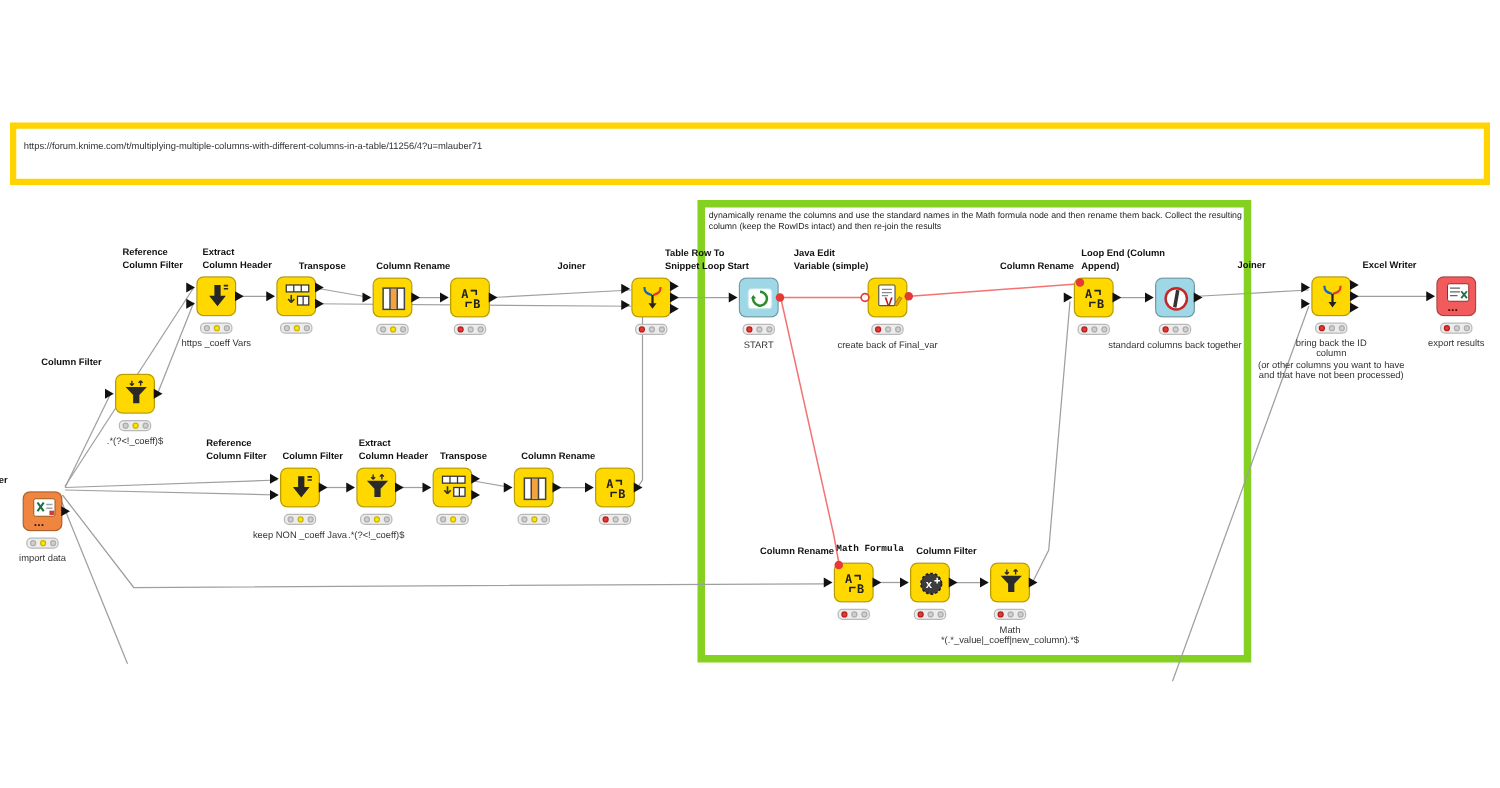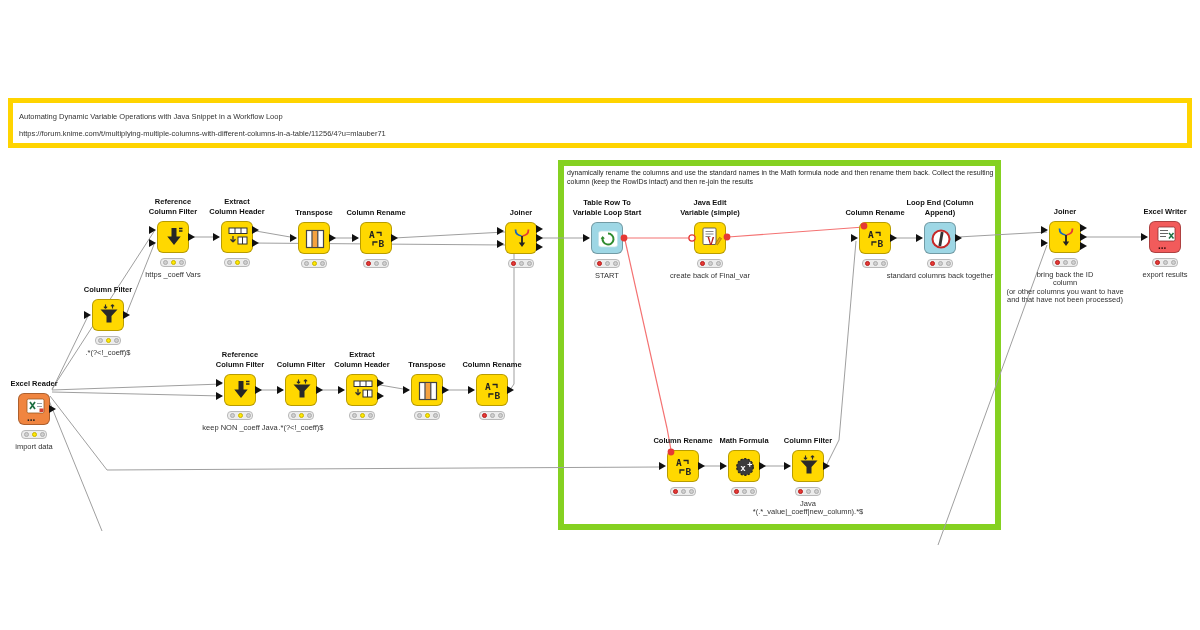--- a/index.html
+++ b/index.html
@@ -21,41 +21,40 @@
   .r{fill:none;stroke:var(--flow-edge-red);stroke-width:1.2;}
   .fdot{fill:var(--light-red);}
   .odot{fill:#fff;stroke:var(--light-red);stroke-width:1.3;}
   .node{position:absolute;width:32px;height:32px;z-index:10;}
   .body{position:absolute;left:0;top:0;width:32px;height:32px;border-radius:6px;
         box-sizing:border-box;border:1px solid rgba(0,0,0,.28);}
   .c-yellow{background:var(--node-yellow);} .c-cyan{background:var(--node-cyan);}
   .c-orange{background:var(--node-orange);} .c-red{background:var(--node-red);}
   .icon{position:absolute;left:0;top:0;width:32px;height:32px;}
   .icon svg{width:32px;height:32px;display:block;}
-  .nlabel{position:absolute;width:150px;left:-59px;text-align:center;font-weight:bold;
+  .nlabel{position:absolute;width:150px;left:-59px;font-weight:bold;
           font-size:7.5px;line-height:9.5px;color:#111;white-space:pre-line;}
   .light{position:absolute;top:37px;left:3px;width:26px;height:9px;background:#ececec;
          border:1px solid #b9b9b9;border-radius:4px;box-sizing:border-box;display:flex;
          align-items:center;justify-content:space-between;padding:0 1.5px;}
   .dot{width:5px;height:5px;border-radius:50%;background:#cfcfcf;border:0.5px solid #adadad;box-sizing:border-box;}
   .dot.on-red{background:var(--light-red);border-color:#b71c1c;}
   .dot.on-yellow{background:var(--light-yellow);border-color:#c8b400;}
   .ncomment{position:absolute;top:50px;width:170px;left:-69px;text-align:center;
             font-size:7.5px;line-height:8.3px;color:#333;white-space:pre-line;}
   .port{position:absolute;width:0;height:0;border-top:4px solid transparent;
         border-bottom:4px solid transparent;border-left:7px solid #111;}
   .pin{left:-8px;} .pout{right:-6px;}
 </style>
 </head>
 <body>
 
 <div id="canvas">
 
   <div class="ann-box ann-yellow">
-    <div>Automating Dynamic Variable Operations with Java Snippet in a Workflow Loop</div>
     <div>https://forum.knime.com/t/multiplying-multiple-columns-with-different-columns-in-a-table/11256/4?u=mlauber71</div>
   </div>
 
   <div class="ann-box ann-green">
     <div>dynamically rename the columns and use the standard names in the Math formula node and then rename them back. Collect the resulting column (keep the RowIDs intact) and then re-join the results</div>
   </div>
 
   <svg class="wires" width="1200" height="630">
     <g>
       <polyline class="e" points="52,389 155,230"></polyline>
@@ -241,21 +240,21 @@
         <span class="port pout" style="top: 12px;"></span>
         <span class="port pout" style="top: 21px;"></span>
         <div class="light">
           <span class="dot on-red"></span>
           <span class="dot"></span>
           <span class="dot"></span>
         </div>
       </div>
       <div class="node" style="left: 591px; top: 222px;">
         <div class="nlabel" style="top: -24px;">Table Row To
-Variable Loop Start</div>
+Snippet Loop Start</div>
         <div class="body c-cyan">
           <span class="icon">
             <svg viewBox="0 0 32 32">
               <rect x="6.5" y="8" width="19" height="16" rx="2.5" fill="#fff" stroke="#c2e3ea" stroke-width="0.8"></rect>
               <path d="M16 10.5a5.5 5.5 0 1 1-5.2 3.8" stroke="#2e8b2e" stroke-width="2" fill="none"></path>
               <path d="M8.6 16l2-3.1 2.3 2.7z" fill="#2e8b2e"></path>
             </svg>
           </span>
         </div>
         <span class="port pin" style="top: 12px;"></span>
@@ -489,21 +488,21 @@
         </div>
         <span class="port pin" style="top: 12px;"></span>
         <span class="port pout" style="top: 12px;"></span>
         <div class="light">
           <span class="dot on-red"></span>
           <span class="dot"></span>
           <span class="dot"></span>
         </div>
       </div>
       <div class="node" style="left: 728px; top: 450px;">
-        <div class="nlabel" style="top: -14.5px;">Math Formula</div>
+        <div class="nlabel" style="top: -14.5px; font-family: Liberation Mono, monospace;">Math Formula</div>
         <div class="body c-yellow">
           <span class="icon">
             <svg viewBox="0 0 32 32">
               <circle cx="16" cy="16" r="8.3" fill="#3c3c3c"></circle>
               <circle cx="16" cy="16" r="8.3" fill="none" stroke="#1d1d1d" stroke-width="1.2" stroke-dasharray="2.2 1.6"></circle>
               <text x="11.5" y="19.5" font-size="9" font-weight="bold" fill="#fff">x</text>
               <path d="M18.5 13.5h4.5M20.75 11.25v4.5" stroke="#fff" stroke-width="1.2"></path>
             </svg>
           </span>
         </div>
@@ -525,17 +524,17 @@
             </svg>
           </span>
         </div>
         <span class="port pin" style="top: 12px;"></span>
         <span class="port pout" style="top: 12px;"></span>
         <div class="light">
           <span class="dot on-red"></span>
           <span class="dot"></span>
           <span class="dot"></span>
         </div>
-        <div class="ncomment">Java
+        <div class="ncomment">Math
 *(.*_value|_coeff|new_column).*$</div>
       </div>
     </div>
 </div>
 
 </body></html>

